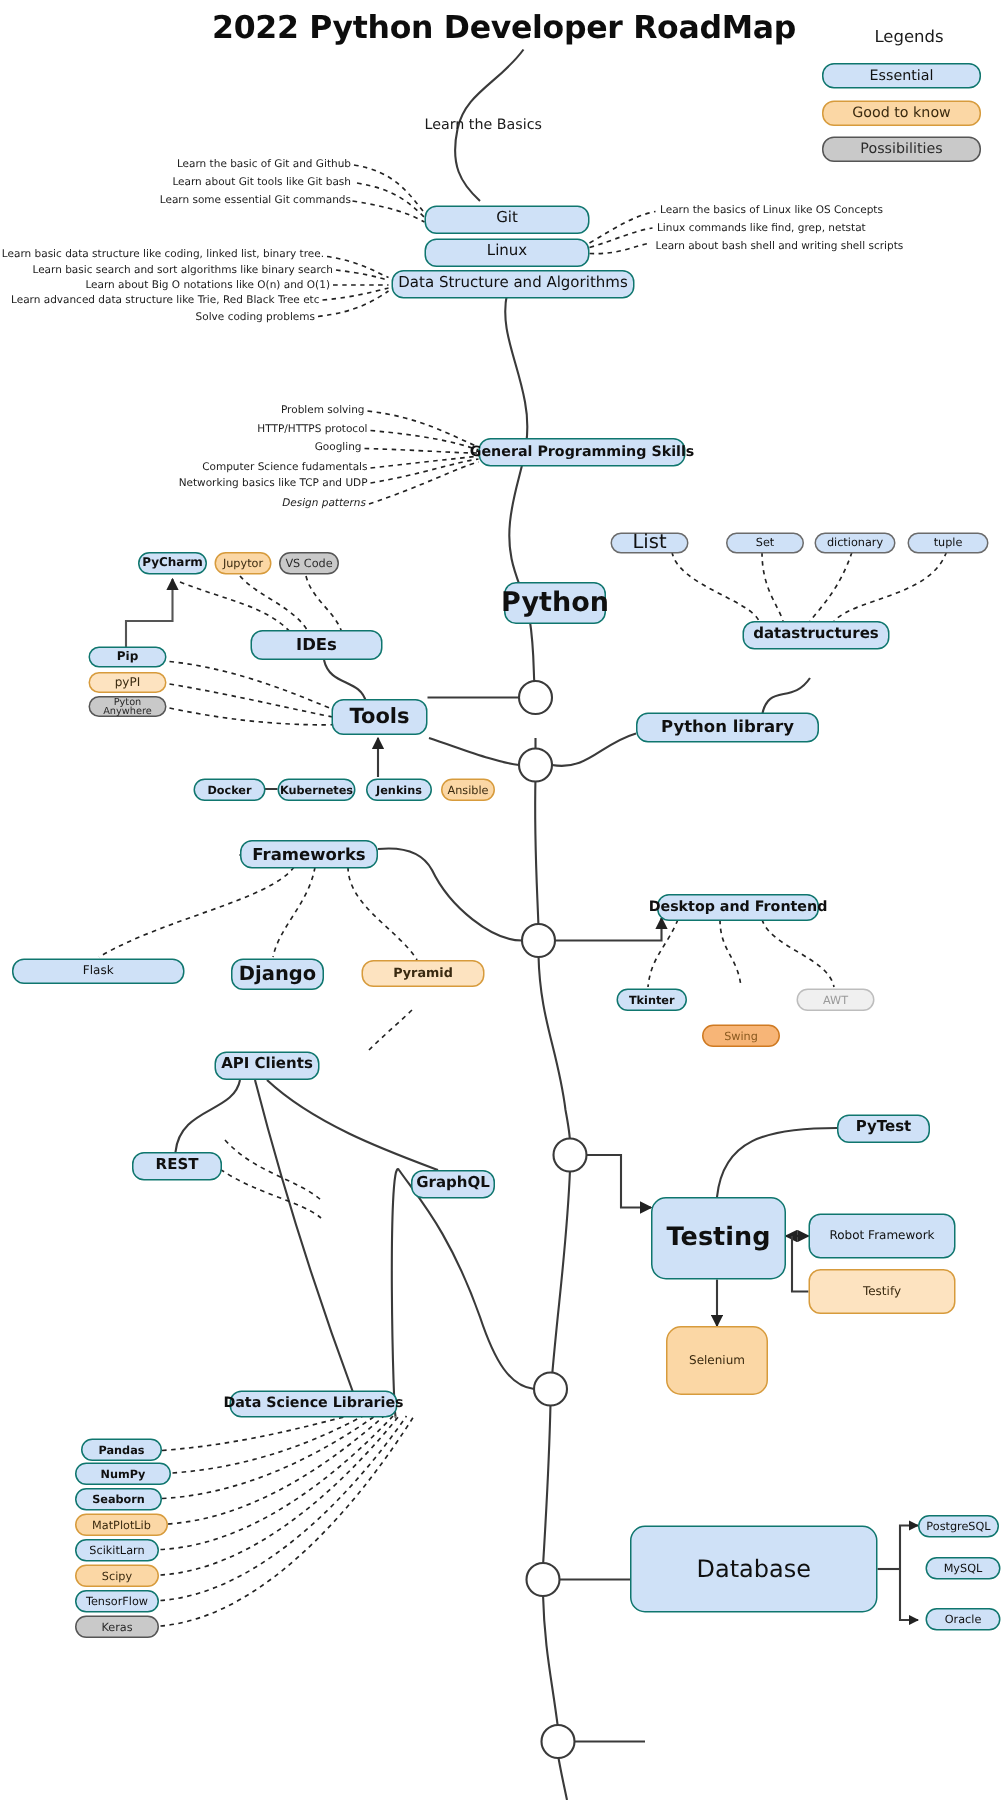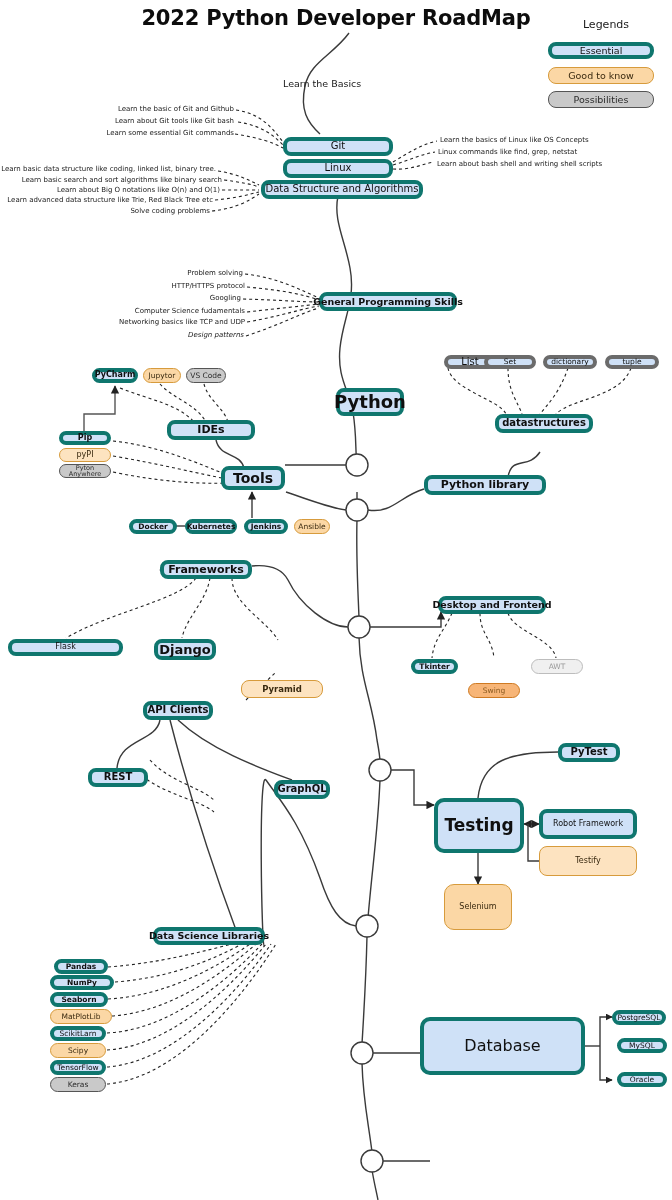--- a/index.html
+++ b/index.html
@@ -18,21 +18,21 @@
   
   .node{
     position:absolute;
     box-sizing:border-box;
     display:flex;align-items:center;justify-content:center;
     text-align:center;
     border-radius:4px;
     line-height:1.05;
     white-space:nowrap;
   }
-  .essential{background:#cfe1f7;border:4px solid #0f766e;color:#101010;}
+  .essential{background:#cfe1f7;border:1px solid #0f766e;color:#101010;}
   .good{background:#fbd7a5;border:1px solid #d79b3c;color:#3a2a10;}
   .good-light{background:#fde3c0;border:1px solid #d79b3c;color:#3a2a10;}
   .poss{background:#c9c9c9;border:1px solid #555555;color:#2b2b2b;}
   .poss-light{background:#f0f0f0;border:1px solid #bdbdbd;color:#9a9a9a;}
   .swing{background:#f7b577;border:1px solid #cf7a22;color:#8a5a20;}
 
   .bold{font-weight:bold;}
   .r8{border-radius:8px;}
   .r10{border-radius:10px;}
 
@@ -283,21 +283,21 @@
   <div class="node good r8" style="left:294px;top:519px;width:36px;height:15px;font-size:7.5px;">
     <span>Ansible</span>
   </div>
 
   <div class="node essential r8 bold" style="left:424px;top:475px;width:122px;height:20px;font-size:11px;">
     <span>Python library</span>
   </div>
   <div class="node essential r8 bold" style="left:495px;top:414px;width:98px;height:19px;font-size:10px;">
     <span>datastructures</span>
   </div>
-  <div class="node essential r8 poss-border" style="left:444px;top:355px;width:52px;height:14px;font-size:10px;border-color:#6b6b6b;">
+  <div class="node essential r8 poss-border" style="left:407px;top:355px;width:52px;height:14px;font-size:13px;border-color:#6b6b6b;">
     <span>List</span>
   </div>
   <div class="node essential r8" style="left:484px;top:355px;width:52px;height:14px;font-size:7.5px;border-color:#6b6b6b;">
     <span>Set</span>
   </div>
   <div class="node essential r8" style="left:543px;top:355px;width:54px;height:14px;font-size:7.5px;border-color:#6b6b6b;">
     <span>dictionary</span>
   </div>
   <div class="node essential r8" style="left:605px;top:355px;width:54px;height:14px;font-size:7.5px;border-color:#6b6b6b;">
     <span>tuple</span>
@@ -305,21 +305,21 @@
 
   <div class="node essential r8 bold" style="left:160px;top:560px;width:92px;height:19px;font-size:11px;">
     <span>Frameworks</span>
   </div>
   <div class="node essential r8" style="left:8px;top:639px;width:115px;height:17px;font-size:8px;">
     <span>Flask</span>
   </div>
   <div class="node essential r8 bold" style="left:154px;top:639px;width:62px;height:21px;font-size:13px;">
     <span>Django</span>
   </div>
-  <div class="node good-light r8 bold" style="left:241px;top:640px;width:82px;height:18px;font-size:8.5px;margin-top:40px;">
+  <div class="node good-light r8 bold" style="left:241px;top:640px;width:82px;height:18px;font-size:8.5px;">
     <span>Pyramid</span>
   </div>
 
   <div class="node essential r8 bold" style="left:438px;top:596px;width:108px;height:18px;font-size:9.5px;">
     <span>Desktop and Frontend</span>
   </div>
   <div class="node essential r8 bold" style="left:411px;top:659px;width:47px;height:15px;font-size:7.5px;">
     <span>Tkinter</span>
   </div>
   <div class="node swing r8" style="left:468px;top:659px;width:52px;height:15px;font-size:7.5px;margin-top:24px;">

